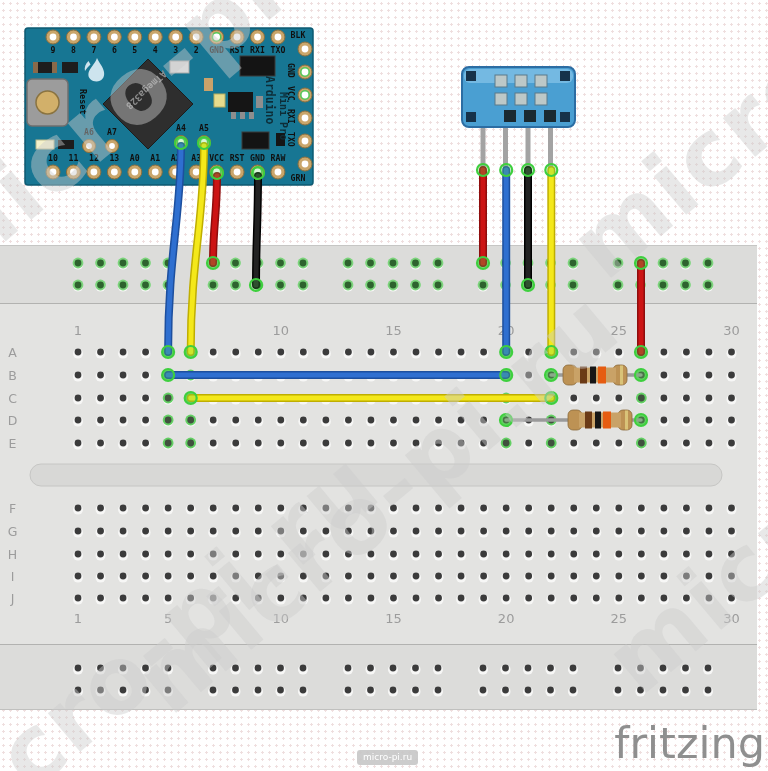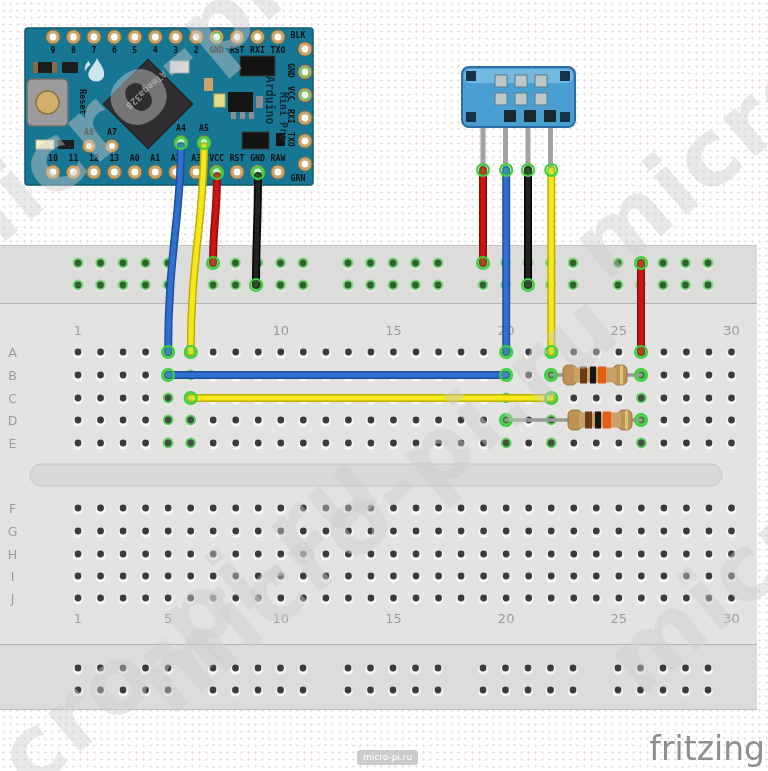--- a/index.html
+++ b/index.html
@@ -15,21 +15,21 @@
   svg text.pin-label{font-family:"DejaVu Sans Mono",monospace;font-weight:bold;fill:#101010;}
   svg text.bb-label{fill:#9c9c9c;}
   svg text.silk{font-family:"DejaVu Sans Mono",monospace;font-weight:bold;fill:#0d2d38;}
   .wm-layer{position:absolute;left:0;top:0;width:768px;height:771px;pointer-events:none;overflow:hidden;}
   .wm{
     position:absolute;font-size:92px;font-weight:bold;letter-spacing:2px;
     color:rgba(205,205,205,0.45);transform:rotate(-40deg);transform-origin:0 50%;
     white-space:nowrap;font-family:"DejaVu Sans",sans-serif;
   }
   .fritzing-logo{
-    position:absolute;right:3px;bottom:3px;font-size:33px;color:#8f8f8f;
+    position:absolute;right:3px;bottom:3px;font-size:43px;color:#8f8f8f;
     font-family:"DejaVu Sans",sans-serif;letter-spacing:0px;
   }
   .mp-badge{
     position:absolute;left:357px;top:750px;background:rgba(198,198,198,.9);
     color:#ffffff;font-size:9px;line-height:15px;padding:0 6px;border-radius:3px;
     font-family:"DejaVu Sans",sans-serif;
   }
 </style>
 </head>
 <body>

